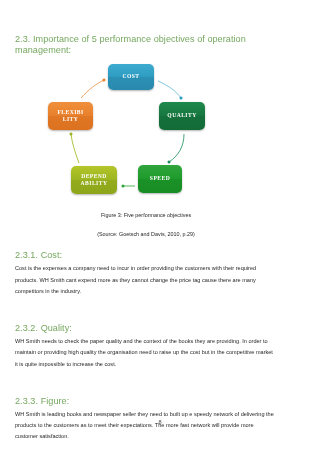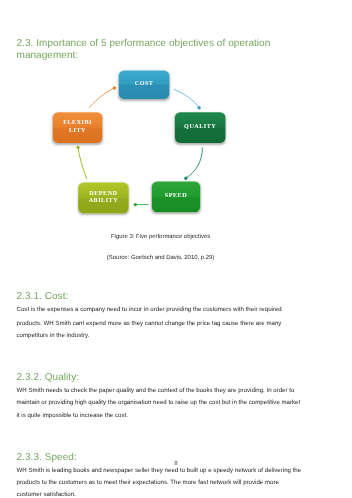--- a/index.html
+++ b/index.html
@@ -192,31 +192,31 @@
           <span>FLEXIBI</span><br>
           <span>LITY</span>
         </span>
       </div>
     </div>
 
     <p class="caption">Figure 3:  Five performance objectives</p>
 
     <p class="caption-source">(Source: Goetsch and Davis, 2010, p.29)</p>
 
-    <div class="section-block" style="margin-top:25px;">
+    <div class="section-block" style="margin-top:11px;">
       <h2 class="sub-title">2.3.1. Cost:</h2>
       <p class="body-text">Cost is the expenses a company need to incur in order providing the customers with their required products. WH Smith cant expend more as they cannot change the price tag  cause there are many competitors in the industry.</p>
     </div>
 
     <div class="section-block">
       <h2 class="sub-title">2.3.2. Quality:</h2>
       <p class="body-text">WH Smith needs to check the paper quality and the context of the books they are providing. In order to maintain or providing high quality the organisation need to raise up the cost but in the competitive market it is quite impossible to increase the cost.</p>
     </div>
 
     <div class="section-block">
-      <h2 class="sub-title">2.3.3. Speed:</h2>
+      <h2 class="sub-title">2.3.3. Figure:</h2>
       <p class="body-text">WH Smith is leading books and newspaper seller they need to built up e speedy network of delivering the products to the customers as to meet their expectations. The more fast network will provide more customer satisfaction.</p>
     </div>
 
   </div>
 
   <div class="page-number">8</div>
 </div>
 
 </body></html>

